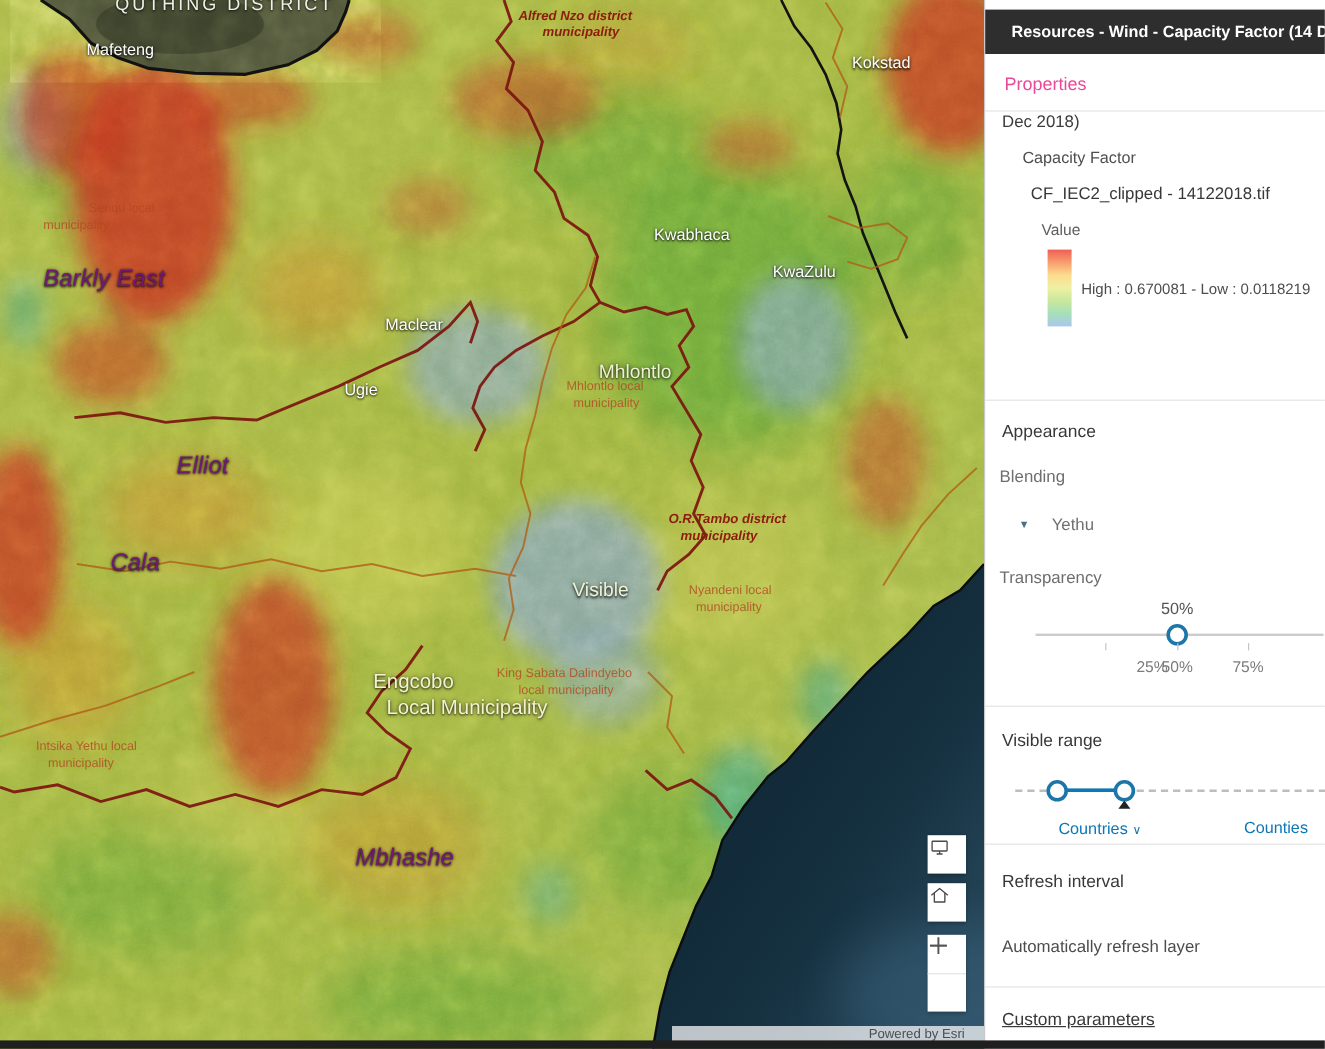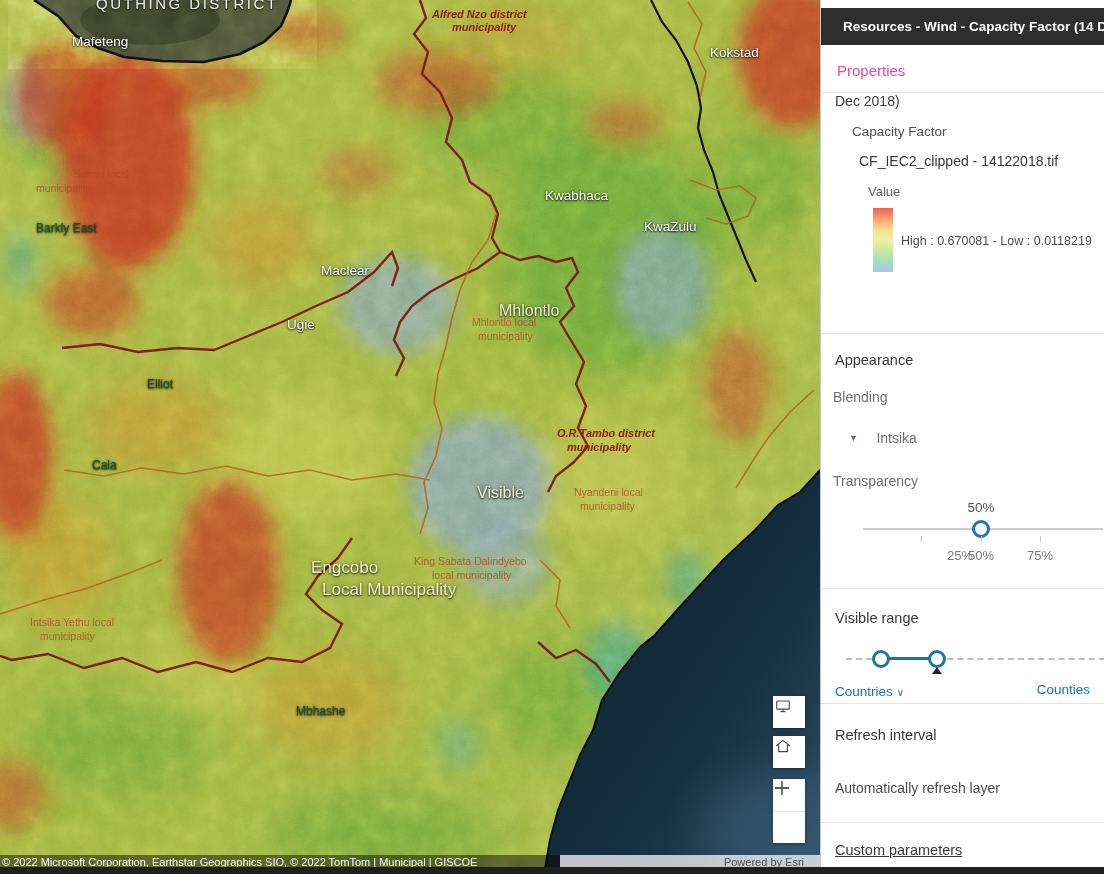--- a/index.html
+++ b/index.html
@@ -4,21 +4,21 @@
 <style>
   html,body{margin:0;padding:0;background:#fff;}
   #stage{position:relative;width:1104px;height:874px;overflow:hidden;font-family:"Liberation Sans",sans-serif;}
 
   
   #map{position:absolute;left:0;top:0;width:820px;height:874px;overflow:hidden;background:#9db23f;}
   #map svg{position:absolute;left:0;top:0;}
   #map-labels{position:absolute;left:0;top:0;width:820px;height:676px;pointer-events:none;}
   .map-lbl{position:absolute;white-space:nowrap;}
   .lbl-town{color:#ffffff;font-size:13.5px;text-shadow:0 1px 2px rgba(0,0,0,.85),0 0 3px rgba(0,0,0,.55);}
-  .lbl-town-cream{color:#14532d;font-size:12px;text-shadow:0 1px 2px rgba(0,0,0,.85),0 0 3px rgba(0,0,0,.5);}
+  .lbl-town-cream{color:#701a75;font-size:20px;text-shadow:0 1px 2px rgba(0,0,0,.85),0 0 3px rgba(0,0,0,.5);font-style:italic;}
   .lbl-big{color:#eef2d4;font-size:16px;text-shadow:0 1px 2px rgba(0,0,0,.8),0 0 4px rgba(0,0,0,.5);}
   .lbl-big2{color:#f3f2cf;font-size:17px;text-shadow:0 1px 2px rgba(0,0,0,.8),0 0 4px rgba(0,0,0,.5);}
   .lbl-district-caps{color:#f1f1e9;font-size:15px;letter-spacing:2.5px;text-shadow:0 1px 2px rgba(0,0,0,.9);}
   .lbl-red{color:#8c1c0e;font-size:11px;font-weight:bold;font-style:italic;}
   .lbl-faint{color:rgba(178,72,34,.8);font-size:10.5px;}
 
   
   .mapbtn{position:absolute;left:773px;width:32px;height:32px;background:#fff;box-shadow:0 1px 3px rgba(0,0,0,.35);display:flex;align-items:center;justify-content:center;cursor:pointer;}
   #zoomgroup{position:absolute;left:773px;top:779px;width:32px;height:64px;background:#fff;box-shadow:0 1px 3px rgba(0,0,0,.35);}
   .zoombtn{width:32px;height:32px;display:flex;align-items:center;justify-content:center;cursor:pointer;}
@@ -45,21 +45,21 @@
   .track{position:absolute;height:2px;background:#ccc;}
   .handle{position:absolute;width:12px;height:12px;border:3px solid #1d76a8;border-radius:50%;background:#fff;box-sizing:content-box;cursor:pointer;}
   .tickmark{position:absolute;width:1px;height:6px;background:#c4c4c4;}
   .ticklabel{position:absolute;font-size:13px;color:#7b7b7b;transform:translateX(-50%);}
   .slider-value{position:absolute;font-size:13.5px;color:#555;transform:translateX(-50%);}
 
   
   .dashed-track{position:absolute;border-top:2px dashed #bdbdbd;}
   .solid-seg{position:absolute;height:3px;background:#0c78b6;}
   .vr-triangle{position:absolute;width:0;height:0;border-left:5px solid transparent;border-right:5px solid transparent;border-bottom:7px solid #222;}
-  .bluelink{font-size:13.5px;color:#0c78b6;cursor:pointer;}
+  .bluelink{font-size:13.5px;color:#0c78b6;cursor:pointer;margin-left:47px;}
   .chev{font-size:10px;color:#0c78b6;margin-left:4px;}
 </style>
 </head>
 <body>
 
 <div id="stage">
 
   <div id="map">
     <svg width="820" height="874" viewBox="0 0 820 874">
       <defs>
@@ -225,21 +225,20 @@
         </svg>
       </div>
       <div class="zoomdiv"></div>
       <div class="zoombtn">
         <svg width="18" height="18" viewBox="0 0 18 18">
           <line x1="2" y1="9" x2="16" y2="9" stroke="#555" stroke-width="1.6"></line>
         </svg>
       </div>
     </div>
 
-    <div id="attr-left">© 2022 Microsoft Corporation, Earthstar Geographics SIO, © 2022 TomTom | Municipal | GISCOE</div>
     <div id="attr-right">Powered by Esri</div>
   </div>
 
   <div id="panel">
     <div id="panel-header">Resources - Wind - Capacity Factor (14 Dec</div>
 
     <div class="abs heading" style="left:16px;top:62px;">Properties</div>
     <div class="pdiv" style="top:92px;"></div>
 
     <div class="abs" style="left:14px;top:93px;font-size:14px;color:#3c3c3c;">Dec 2018)</div>
@@ -249,21 +248,21 @@
 
     <div id="legend-ramp" style="background: linear-gradient(rgb(238, 95, 87), rgb(248, 158, 109), rgb(252, 220, 142), rgb(238, 240, 162), rgb(200, 232, 158), rgb(166, 223, 186), rgb(169, 199, 236));"></div>
     <div class="abs hl-text" style="left:80px;top:234px;">High : 0.670081 - Low : 0.0118219</div>
 
     <div class="pdiv" style="top:333px;"></div>
     <div class="abs sectionhead" style="left:14px;top:352px;">Appearance</div>
     <div class="abs sublabel" style="left:12px;top:389px;">Blending</div>
 
     <div class="abs" style="left:28px;top:429px;">
       <span style="font-size:9px;color:#4f6f86;vertical-align:2px;">▼</span>
-      <span style="font-size:14px;color:#707070;margin-left:14px;">Intsika</span>
+      <span style="font-size:14px;color:#707070;margin-left:14px;">Yethu</span>
     </div>
 
     <div class="abs sublabel" style="left:12px;top:473px;">Transparency</div>
     <div class="slider-value" style="left:160px;top:500px;">50%</div>
     <div class="track" style="left:42px;top:528px;width:240px;"></div>
     <div class="handle" style="left:151px;top:520px;"></div>
     <div class="tickmark" style="left:100px;top:536px;"></div>
     <div class="tickmark" style="left:160px;top:536px;"></div>
     <div class="tickmark" style="left:219px;top:536px;"></div>
     <div class="ticklabel" style="left:100px;top:548px;margin-left:39px;">25%</div>

